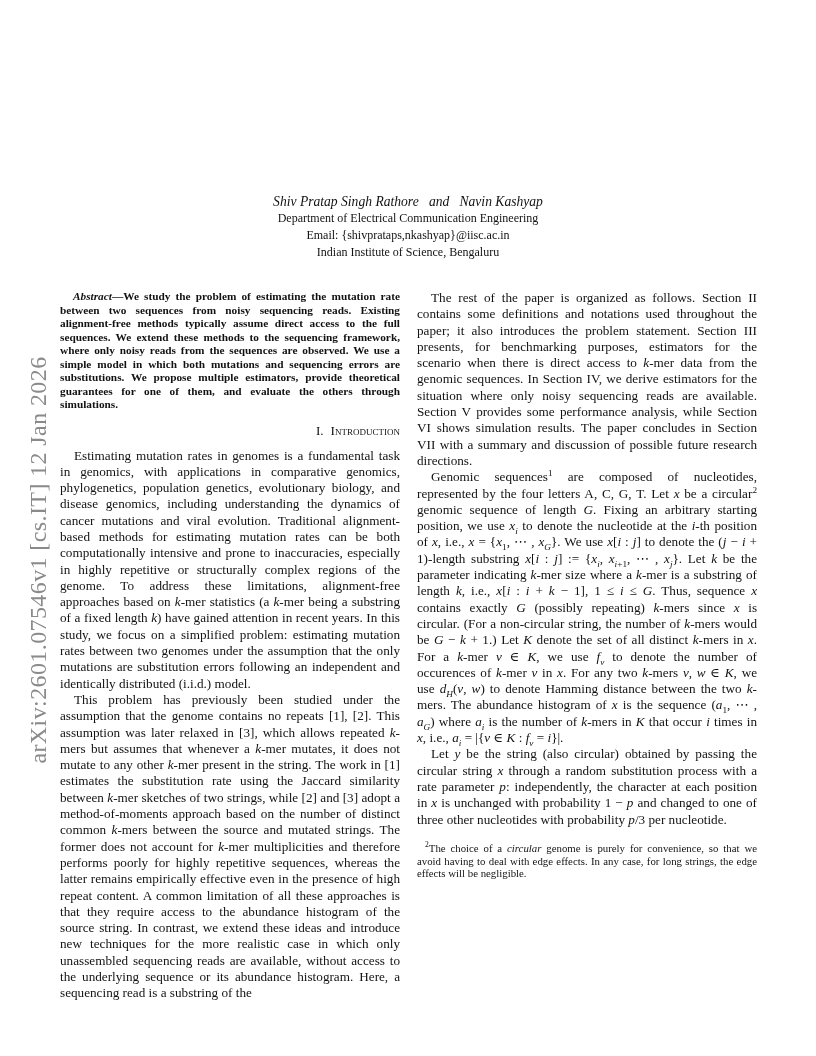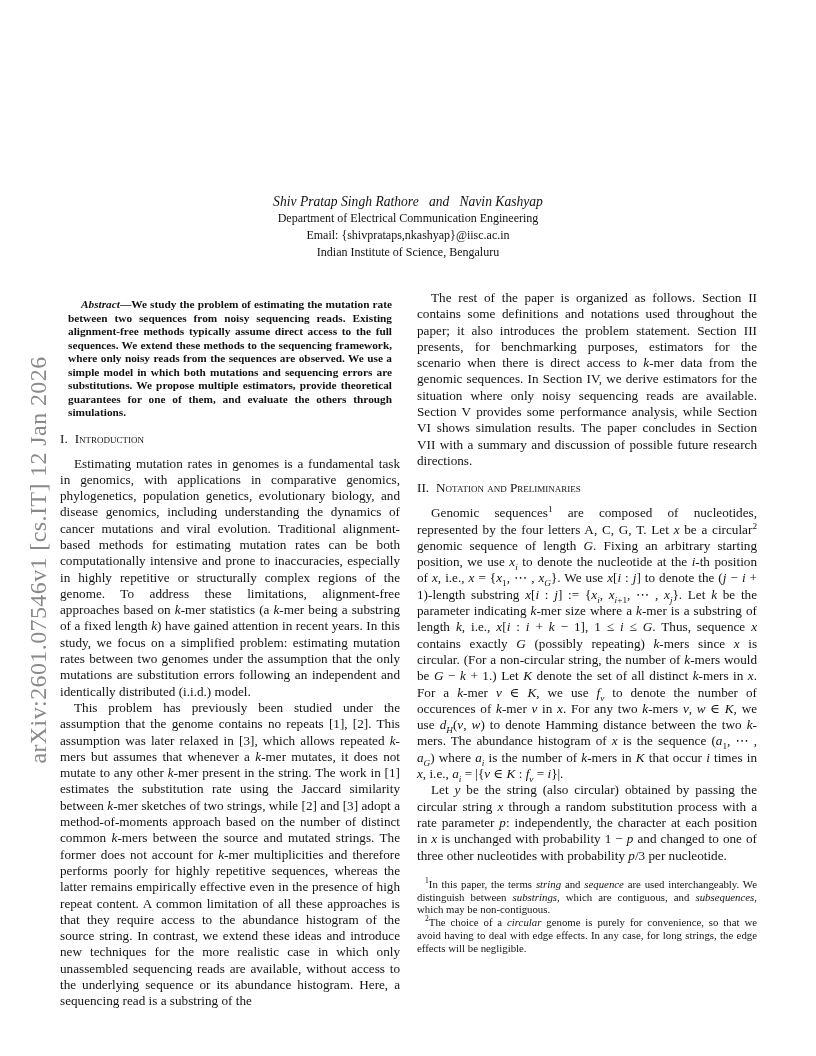--- a/index.html
+++ b/index.html
@@ -22,26 +22,26 @@
   }
   .authors-name { font-size:13.6px; line-height:17px;font-style:italic; }
   .affil { font-size:12px; line-height:17px; }
   .col {
     position:absolute; top:290px; width:340px;
     text-align:justify;
   }
   .col-left  { left:60px; }
   .col-right { left:417px; }
   .abstract {
-    margin:8px; font-size:11.3px; line-height:13.5px; font-weight:bold;
+    margin:0; font-size:11.3px; line-height:13.5px; font-weight:bold;
     text-indent:13px;
   }
   .abstract .lead { font-style:italic; }
   .sec-head {
-    text-align:left; font-size:13.2px; margin:11px 0 9px; text-indent:0;
+    text-align:right; font-size:13.2px; margin:11px 0 9px; text-indent:0;
   }
   .sec-head .sc { font-variant:small-caps; margin-left:7px; }
   .body-p {
     margin:0; font-size:13.2px; line-height:16.3px; text-indent:14px;
   }
   .body-p.noindent { text-indent:0; }
   .footnotes {
     margin-top:14px; font-size:10.8px; line-height:12.8px; text-align:justify;
   }
   .footnotes p { margin:0; text-indent:8px; }
@@ -69,24 +69,20 @@
     <p class="abstract"><span class="lead">Abstract</span>—We study the problem of estimating the mutation rate between two sequences from noisy sequencing reads. Existing alignment-free methods typically assume direct access to the full sequences. We extend these methods to the sequencing framework, where only noisy reads from the sequences are observed. We use a simple model in which both mutations and sequencing errors are substitutions. We propose multiple estimators, provide theoretical guarantees for one of them, and evaluate the others through simulations.</p>
     <div class="sec-head">
       <span>I.</span><span class="sc">Introduction</span>
     </div>
     <p class="body-p">Estimating mutation rates in genomes is a fundamental task in genomics, with applications in comparative genomics, phylogenetics, population genetics, evolutionary biology, and disease genomics, including understanding the dynamics of cancer mutations and viral evolution. Traditional alignment-based methods for estimating mutation rates can be both computationally intensive and prone to inaccuracies, especially in highly repetitive or structurally complex regions of the genome. To address these limitations, alignment-free approaches based on <i>k</i>-mer statistics (a <i>k</i>-mer being a substring of a fixed length <i>k</i>) have gained attention in recent years. In this study, we focus on a simplified problem: estimating mutation rates between two genomes under the assumption that the only mutations are substitution errors following an independent and identically distributed (i.i.d.) model.</p>
     <p class="body-p">This problem has previously been studied under the assumption that the genome contains no repeats [1], [2]. This assumption was later relaxed in [3], which allows repeated <i>k</i>-mers but assumes that whenever a <i>k</i>-mer mutates, it does not mutate to any other <i>k</i>-mer present in the string. The work in [1] estimates the substitution rate using the Jaccard similarity between <i>k</i>-mer sketches of two strings, while [2] and [3] adopt a method-of-moments approach based on the number of distinct common <i>k</i>-mers between the source and mutated strings. The former does not account for <i>k</i>-mer multiplicities and therefore performs poorly for highly repetitive sequences, whereas the latter remains empirically effective even in the presence of high repeat content. A common limitation of all these approaches is that they require access to the abundance histogram of the source string. In contrast, we extend these ideas and introduce new techniques for the more realistic case in which only unassembled sequencing reads are available, without access to the underlying sequence or its abundance histogram. Here, a sequencing read is a substring of the</p>
   </div>
 
   <div class="col col-right">
     <p class="body-p">The rest of the paper is organized as follows. Section II contains some definitions and notations used throughout the paper; it also introduces the problem statement. Section III presents, for benchmarking purposes, estimators for the scenario when there is direct access to <i>k</i>-mer data from the genomic sequences. In Section IV, we derive estimators for the situation where only noisy sequencing reads are available. Section V provides some performance analysis, while Section VI shows simulation results. The paper concludes in Section VII with a summary and discussion of possible future research directions.</p>
-    <div class="sec-head">
-      <span>II.</span><span class="sc">Notation and Preliminaries</span>
-    </div>
     <p class="body-p">Genomic sequences<sup>1</sup> are composed of nucleotides, represented by the four letters A, C, G, T. Let <i>x</i> be a circular<sup>2</sup> genomic sequence of length <i>G</i>. Fixing an arbitrary starting position, we use <i>x<sub>i</sub></i> to denote the nucleotide at the <i>i</i>-th position of <i>x</i>, i.e., <i>x</i> = {<i>x</i><sub>1</sub>, ⋯ , <i>x<sub>G</sub></i>}. We use <i>x</i>[<i>i</i> : <i>j</i>] to denote the (<i>j</i> − <i>i</i> + 1)-length substring <i>x</i>[<i>i</i> : <i>j</i>] := {<i>x<sub>i</sub></i>, <i>x</i><sub><i>i</i>+1</sub>, ⋯ , <i>x<sub>j</sub></i>}. Let <i>k</i> be the parameter indicating <i>k</i>-mer size where a <i>k</i>-mer is a substring of length <i>k</i>, i.e., <i>x</i>[<i>i</i> : <i>i</i> + <i>k</i> − 1], 1 ≤ <i>i</i> ≤ <i>G</i>. Thus, sequence <i>x</i> contains exactly <i>G</i> (possibly repeating) <i>k</i>-mers since <i>x</i> is circular. (For a non-circular string, the number of <i>k</i>-mers would be <i>G</i> − <i>k</i> + 1.) Let <i>K</i> denote the set of all distinct <i>k</i>-mers in <i>x</i>. For a <i>k</i>-mer <i>v</i> ∈ <i>K</i>, we use <i>f<sub>v</sub></i> to denote the number of occurences of <i>k</i>-mer <i>v</i> in <i>x</i>. For any two <i>k</i>-mers <i>v</i>, <i>w</i> ∈ <i>K</i>, we use <i>d<sub>H</sub></i>(<i>v</i>, <i>w</i>) to denote Hamming distance between the two <i>k</i>-mers. The abundance histogram of <i>x</i> is the sequence (<i>a</i><sub>1</sub>, ⋯ , <i>a<sub>G</sub></i>) where <i>a<sub>i</sub></i> is the number of <i>k</i>-mers in <i>K</i> that occur <i>i</i> times in <i>x</i>, i.e., <i>a<sub>i</sub></i> = |{<i>v</i> ∈ <i>K</i> : <i>f<sub>v</sub></i> = <i>i</i>}|.</p>
     <p class="body-p">Let <i>y</i> be the string (also circular) obtained by passing the circular string <i>x</i> through a random substitution process with a rate parameter <i>p</i>: independently, the character at each position in <i>x</i> is unchanged with probability 1 − <i>p</i> and changed to one of three other nucleotides with probability <i>p</i>/3 per nucleotide.</p>
     <div class="footnotes">
-      <p><sup>1</sup>In this paper, the terms <i>string</i> and <i>sequence</i> are used interchangeably. We distinguish between <i>substrings</i>, which are contiguous, and <i>subsequences</i>, which may be non-contiguous.</p>
       <p><sup>2</sup>The choice of a <i>circular</i> genome is purely for convenience, so that we avoid having to deal with edge effects. In any case, for long strings, the edge effects will be negligible.</p>
     </div>
   </div>
 
 </div>
 
 </body></html>

